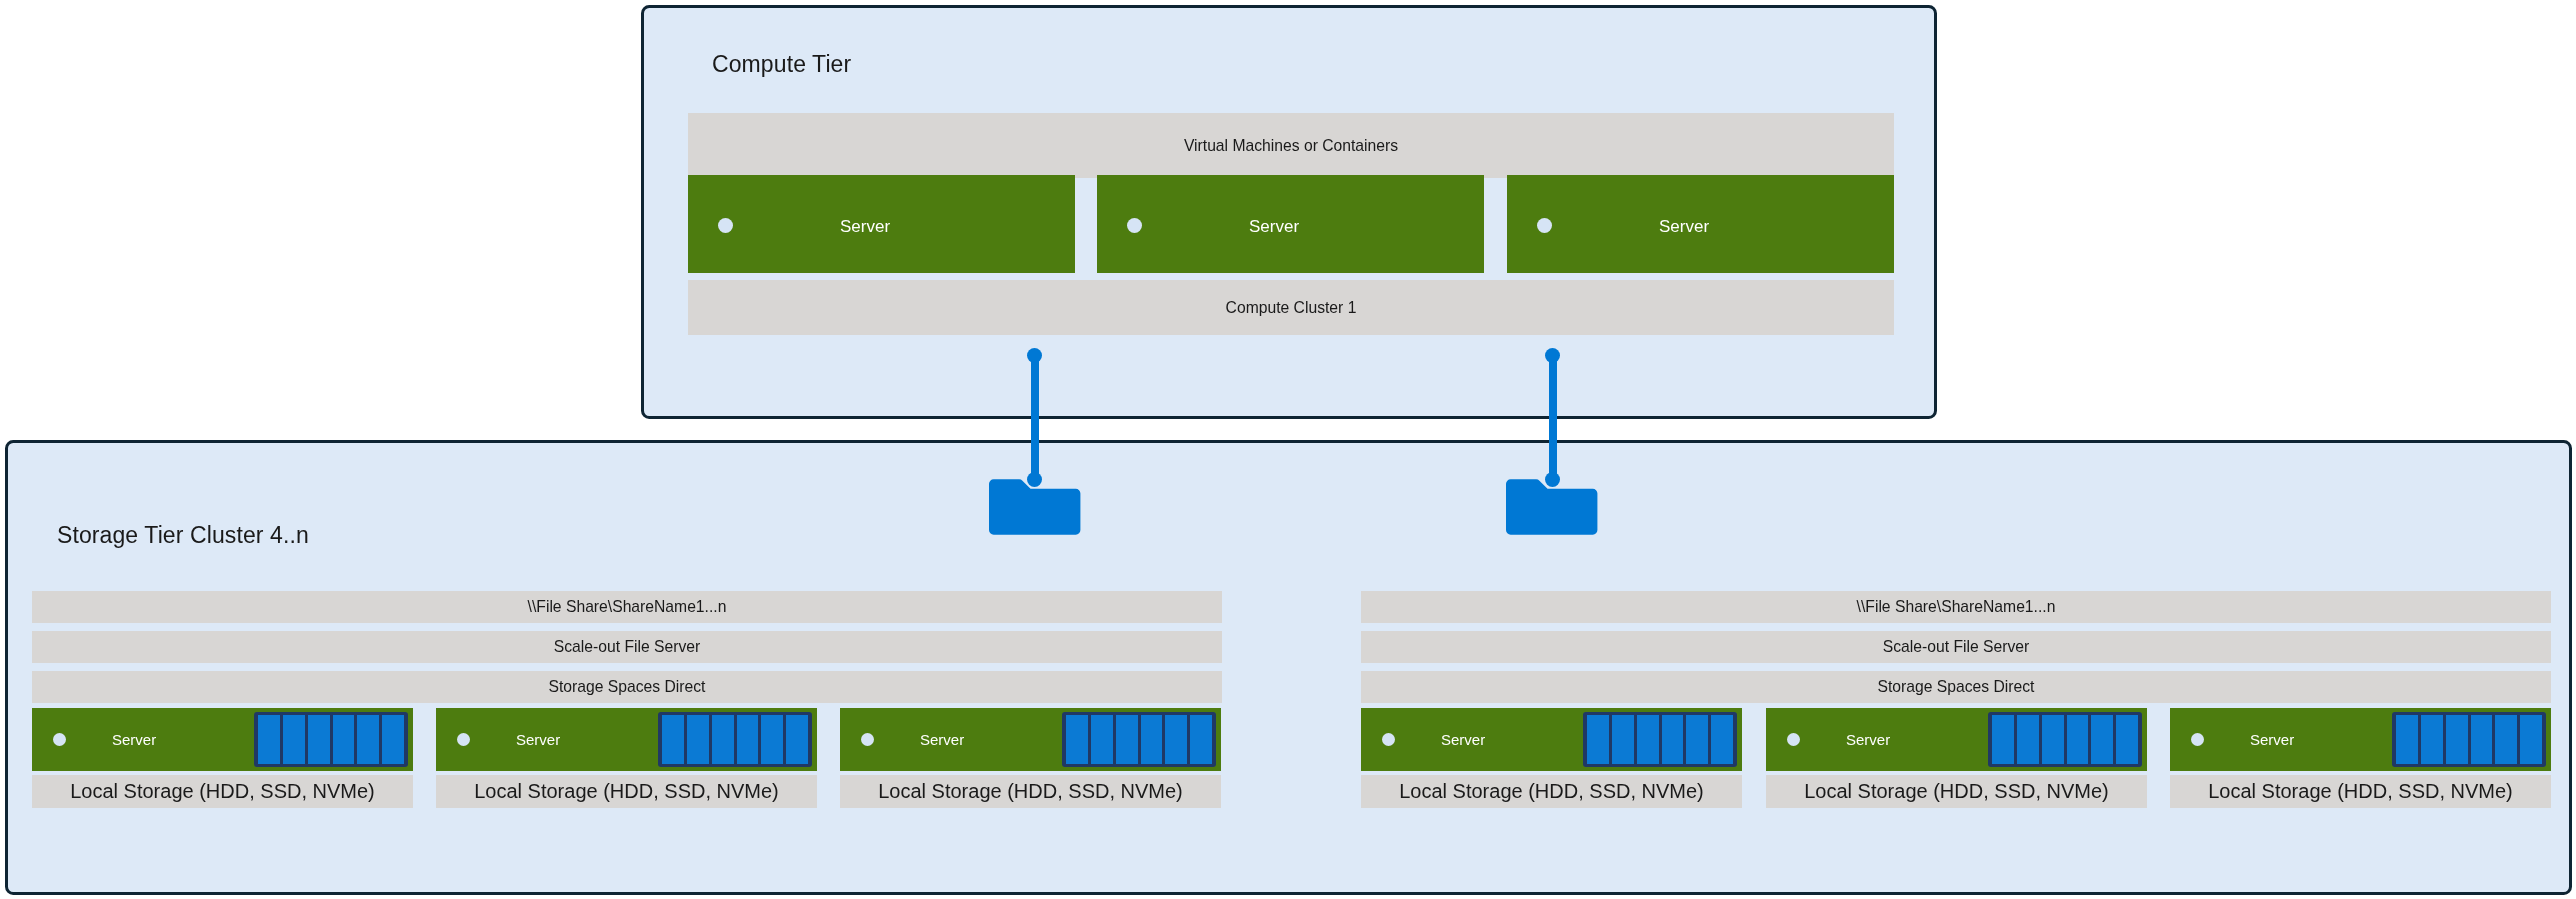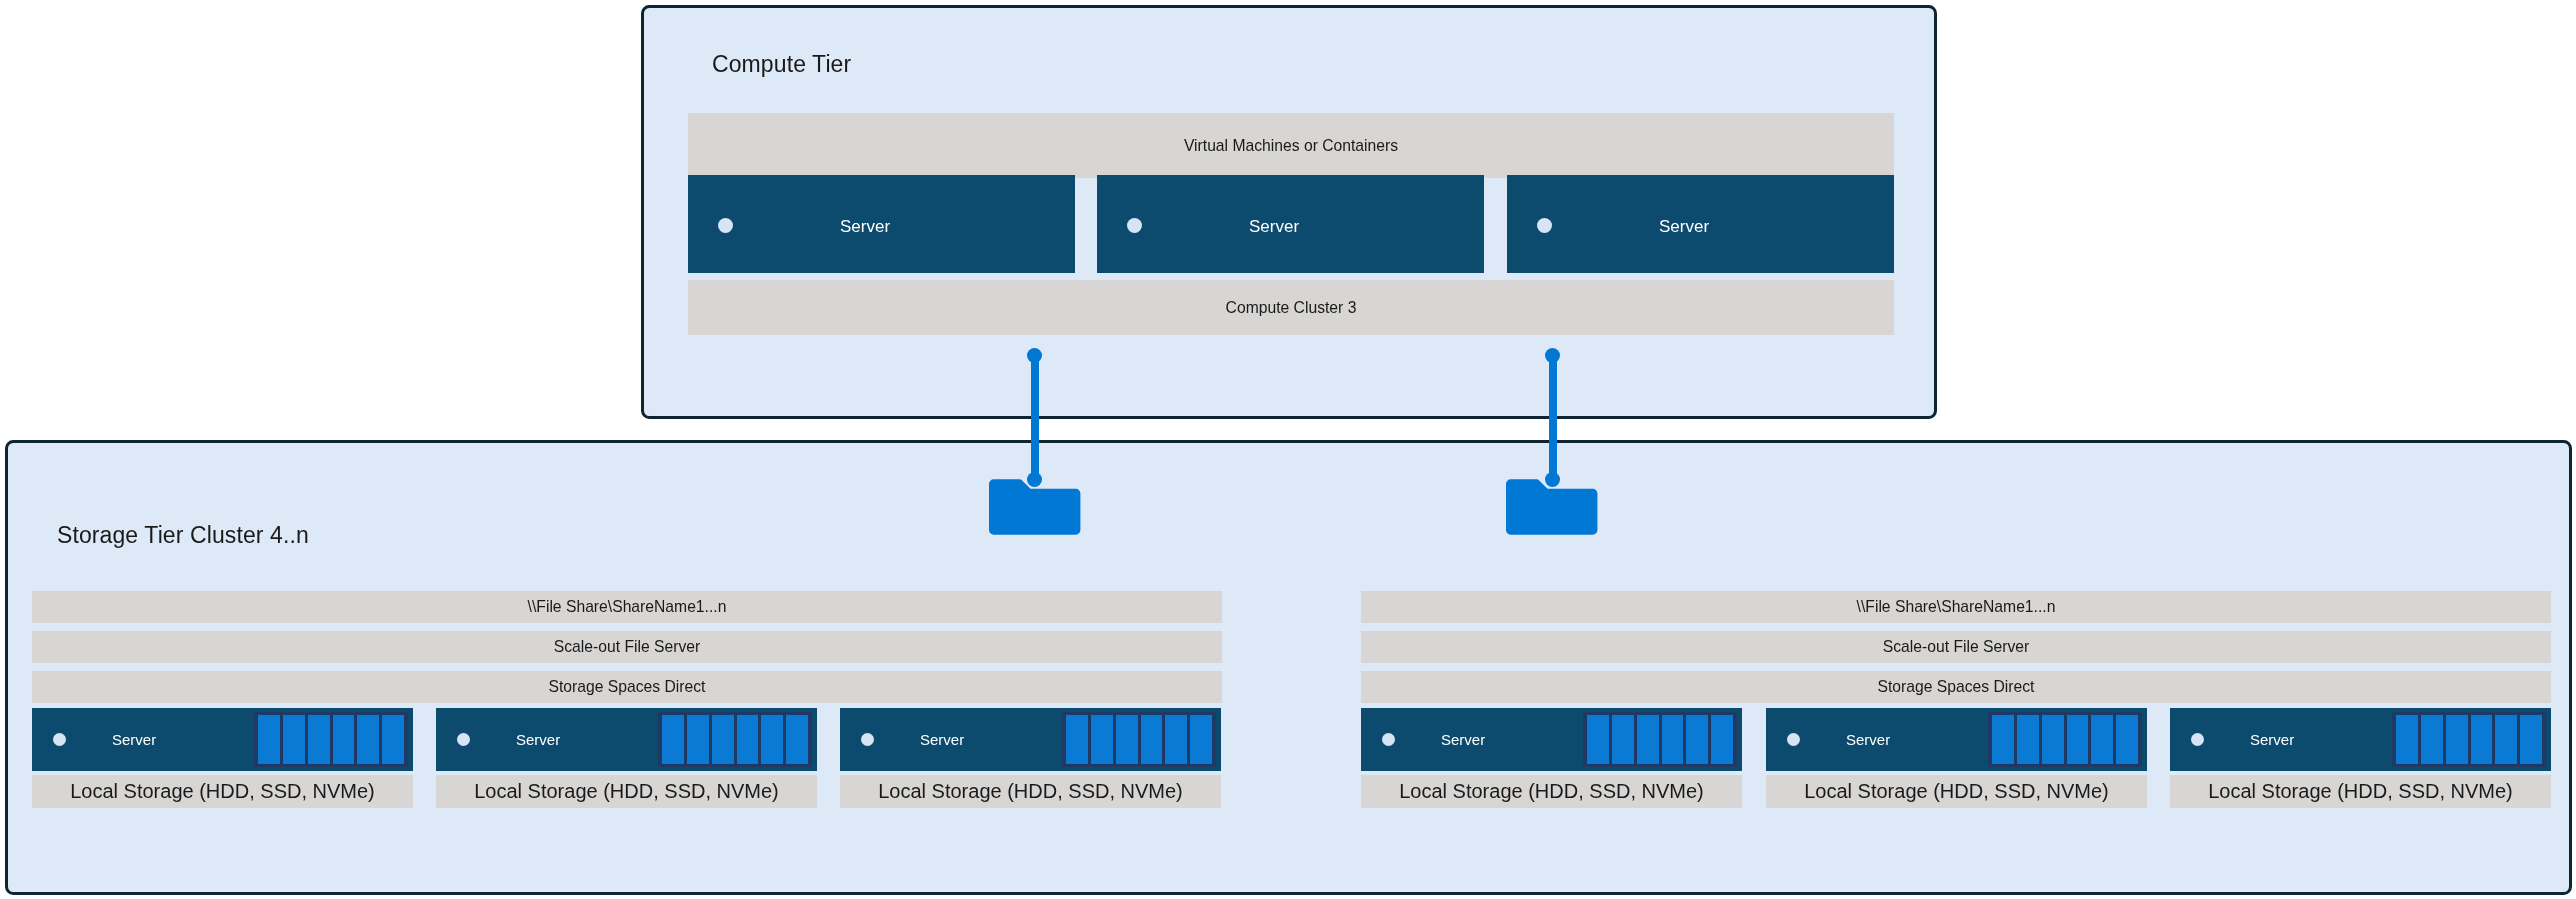--- a/index.html
+++ b/index.html
@@ -52,21 +52,21 @@
     white-space: nowrap;
   }
 
   .gray-bar.small {
     font-size: 20px;
   }
 
   
   .server-box {
     position: absolute;
-    background: #0c4a6e;
+    background: #4d7c0f;
     box-sizing: border-box;
     display: flex;
     align-items: center;
   }
 
   .led {
     position: absolute;
     border-radius: 50%;
     background: #d6e4f5;
   }
@@ -141,21 +141,21 @@
   <div class="server-box" style="left:1097px; top:175px; width:387px; height:98px;">
     <span class="led" style="left:30px; top:43px; width:15px; height:15px;"></span>
     <span class="server-label" style="left:152px; top:42px;">Server</span>
   </div>
 
   <div class="server-box" style="left:1507px; top:175px; width:387px; height:98px;">
     <span class="led" style="left:30px; top:43px; width:15px; height:15px;"></span>
     <span class="server-label" style="left:152px; top:42px;">Server</span>
   </div>
 
-  <div class="gray-bar" style="left:688px; top:280px; width:1206px; height:55px;">Compute Cluster 3</div>
+  <div class="gray-bar" style="left:688px; top:280px; width:1206px; height:55px;">Compute Cluster 1</div>
 
   <div class="tier-box" style="left:4.7px; top:440px; width:2567px; height:455px;">
   </div>
 
   <div class="tier-title" style="left:57px; top:522px;">Storage Tier Cluster 4..n</div>
 
   <div class="gray-bar" style="left:32px; top:591px; width:1190px; height:31.5px;">\\File Share\ShareName1...n</div>
   <div class="gray-bar" style="left:32px; top:631px; width:1190px; height:31.5px;">Scale-out File Server</div>
   <div class="gray-bar" style="left:32px; top:671px; width:1190px; height:31.5px;">Storage Spaces Direct</div>
 

